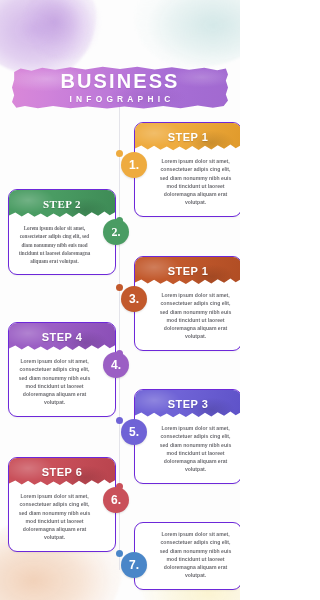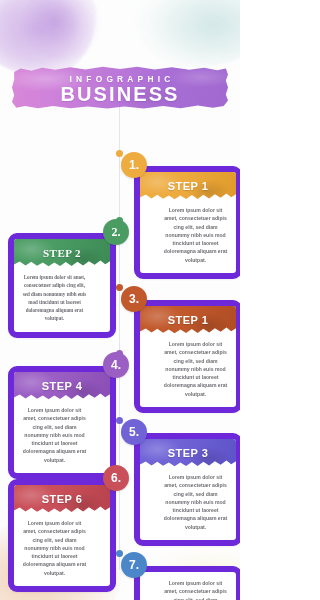--- a/index.html
+++ b/index.html
@@ -161,25 +161,24 @@
     position: absolute;
     width: 108px;
     z-index: 2;
   }
   .step.right { left: 134px; }
   .step.left  { left: 8px; }
 
   .card {
     position: relative;
     background: #ffffff;
-    border: 6px solid #6d28d9;
+    border: 1px solid #6d28d9;
     border-radius: 9px;
     box-shadow: 0 1px 2px rgba(0,0,0,0.05);
     overflow: hidden;
-    margin-top: 44px;
   }
   .card-head {
     position: relative;
     height: 27px;
     display: flex;
     align-items: center;
     justify-content: center;
   }
   .card-head .paint {
     position: absolute;
@@ -252,22 +251,22 @@
     <div class="tl-dot" style="top: 284px; background: rgb(194, 89, 44);"></div>
     <div class="tl-dot" style="top: 350px; background: rgb(155, 95, 196);"></div>
     <div class="tl-dot" style="top: 417px; background: rgb(111, 99, 214);"></div>
     <div class="tl-dot" style="top: 483px; background: rgb(201, 80, 90);"></div>
     <div class="tl-dot" style="top: 550px; background: rgb(74, 134, 200);"></div>
   </div>
 
 <div id="banner">
   <div class="brush"></div>
   <div id="banner-text">
+    <div id="title-main">BUSINESS</div>
     <div id="title-sub">INFOGRAPHIC</div>
-    <div id="title-main">BUSINESS</div>
   </div>
 </div>
 
 <div id="steps-container">
     <div class="step right" style="top: 122px;">
       <div class="card">
         <div class="card-head">
           <div class="paint" style="background: linear-gradient(105deg, rgb(238, 171, 63) 0%, rgb(238, 171, 63) 40%, rgb(224, 154, 43) 100%);"></div>
           <div class="label">STEP 1</div>
         </div>
@@ -308,21 +307,21 @@
     <div class="step right" style="top: 389px;">
       <div class="card">
         <div class="card-head">
           <div class="paint" style="background: linear-gradient(105deg, rgb(111, 99, 214) 0%, rgb(111, 99, 214) 40%, rgb(94, 82, 200) 100%);"></div>
           <div class="label">STEP 3</div>
         </div>
         <div class="card-body">Lorem ipsum dolor sit amet, consectetuer adipis cing elit, sed diam nonummy nibh euis mod tincidunt ut laoreet doloremagna aliquam erat volutpat.</div>
       </div>
       <div class="badge" style="background: rgb(111, 99, 214);">5.</div>
     </div>
-    <div class="step left" style="top: 435px;">
+    <div class="step left" style="top: 457px;">
       <div class="card">
         <div class="card-head">
           <div class="paint" style="background: linear-gradient(105deg, rgb(201, 80, 90) 0%, rgb(201, 80, 90) 40%, rgb(184, 67, 77) 100%);"></div>
           <div class="label">STEP 6</div>
         </div>
         <div class="card-body">Lorem ipsum dolor sit amet, consectetuer adipis cing elit, sed diam nonummy nibh euis mod tincidunt ut laoreet doloremagna aliquam erat volutpat.</div>
       </div>
       <div class="badge" style="background: rgb(201, 80, 90);">6.</div>
     </div>
     <div class="step right" style="top: 522px;">

